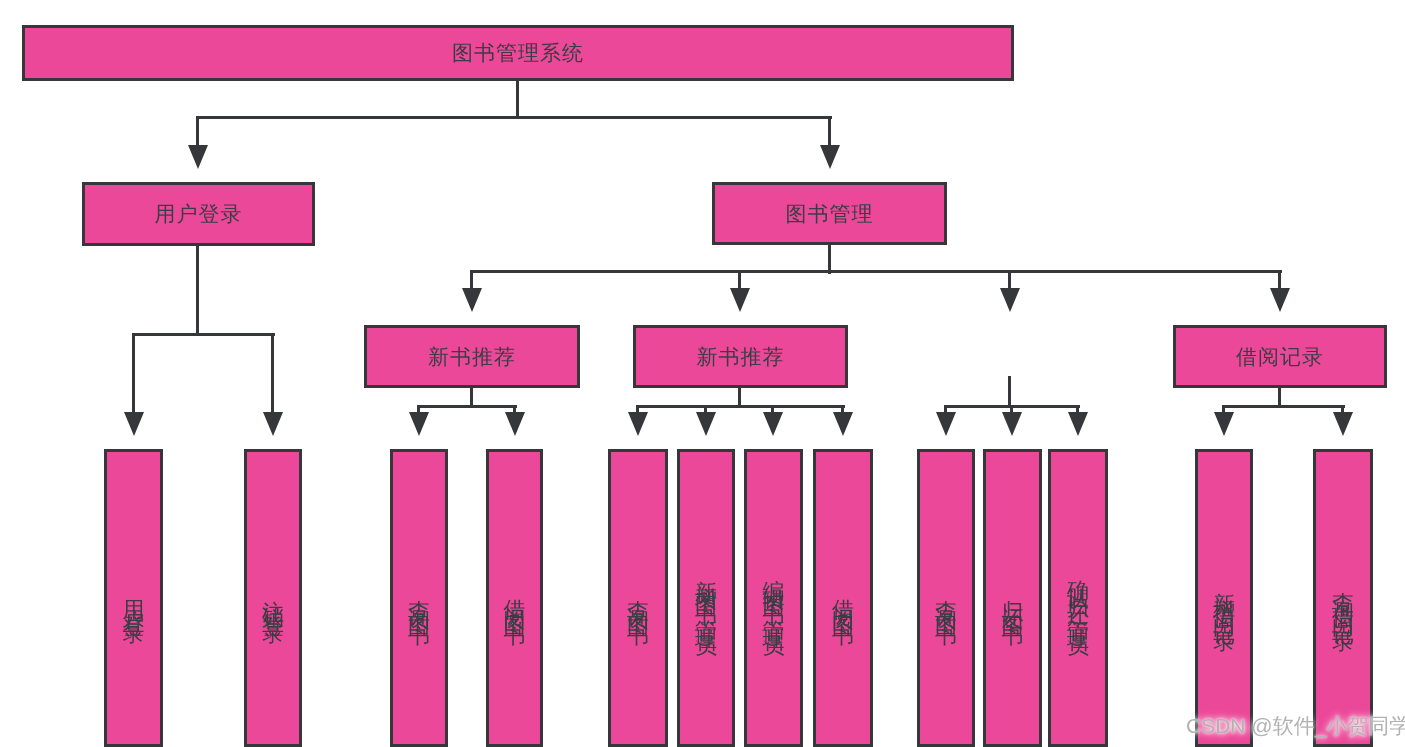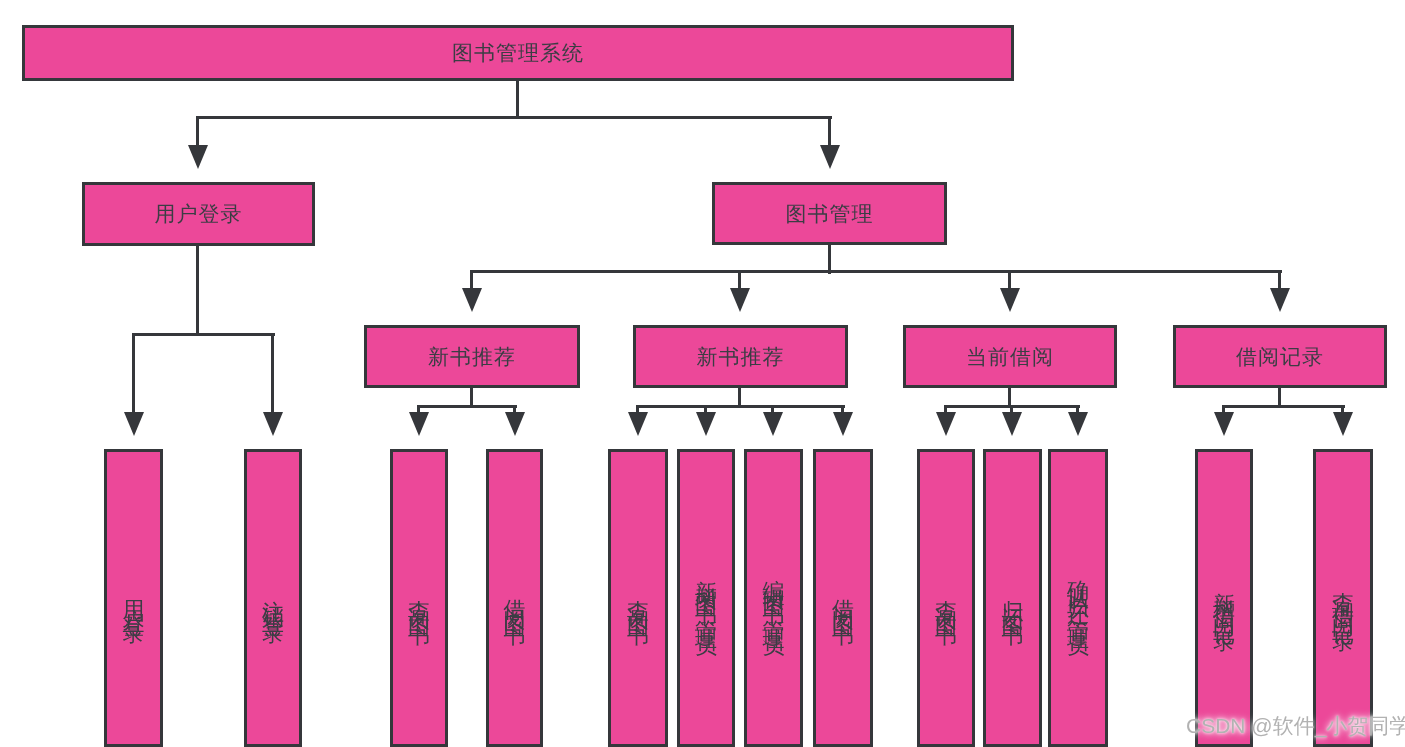--- a/index.html
+++ b/index.html
@@ -71,23 +71,20 @@
   </div>
   <div class="node h" style="left:712px;top:170px;width:235px;height:63px;">
     <span>图书管理</span>
   </div>
 
   <div class="node h" style="left:364px;top:313px;width:216px;height:63px;">
     <span>新书推荐</span>
   </div>
   <div class="node h" style="left:633px;top:313px;width:215px;height:63px;">
     <span>新书推荐</span>
-  </div>
-  <div class="node h" style="left:903px;top:313px;width:214px;height:63px;">
-    <span>当前借阅</span>
   </div>
   <div class="node h" style="left:1173px;top:313px;width:214px;height:63px;">
     <span>借阅记录</span>
   </div>
 
   <div class="node v" style="left:104px;top:437px;width:59px;height:298px;">
     <span>用户登录</span>
   </div>
   <div class="node v" style="left:244px;top:437px;width:58px;height:298px;">
     <span>注销登录</span>

